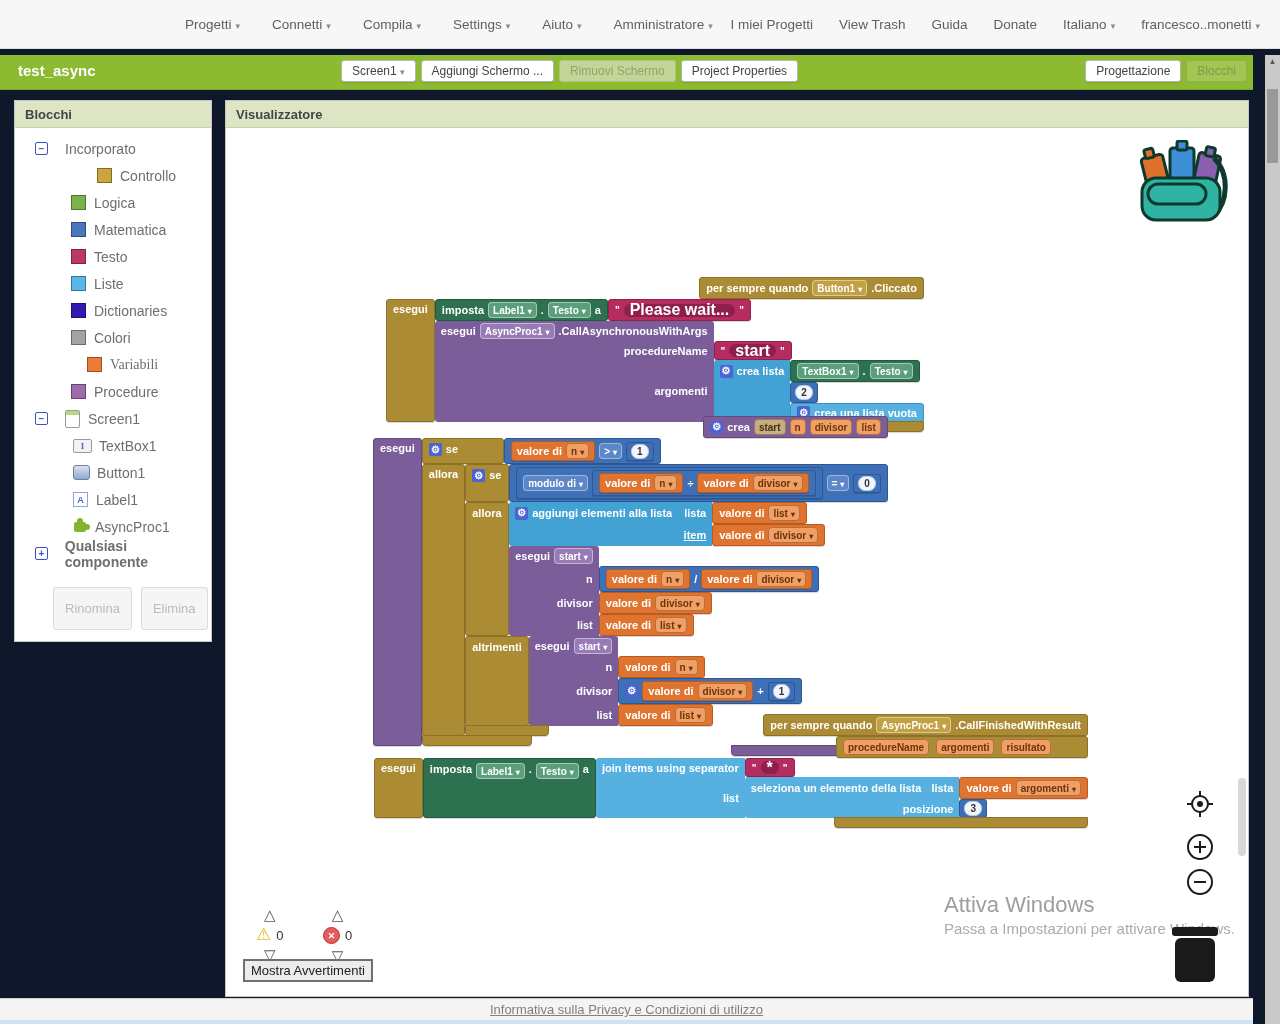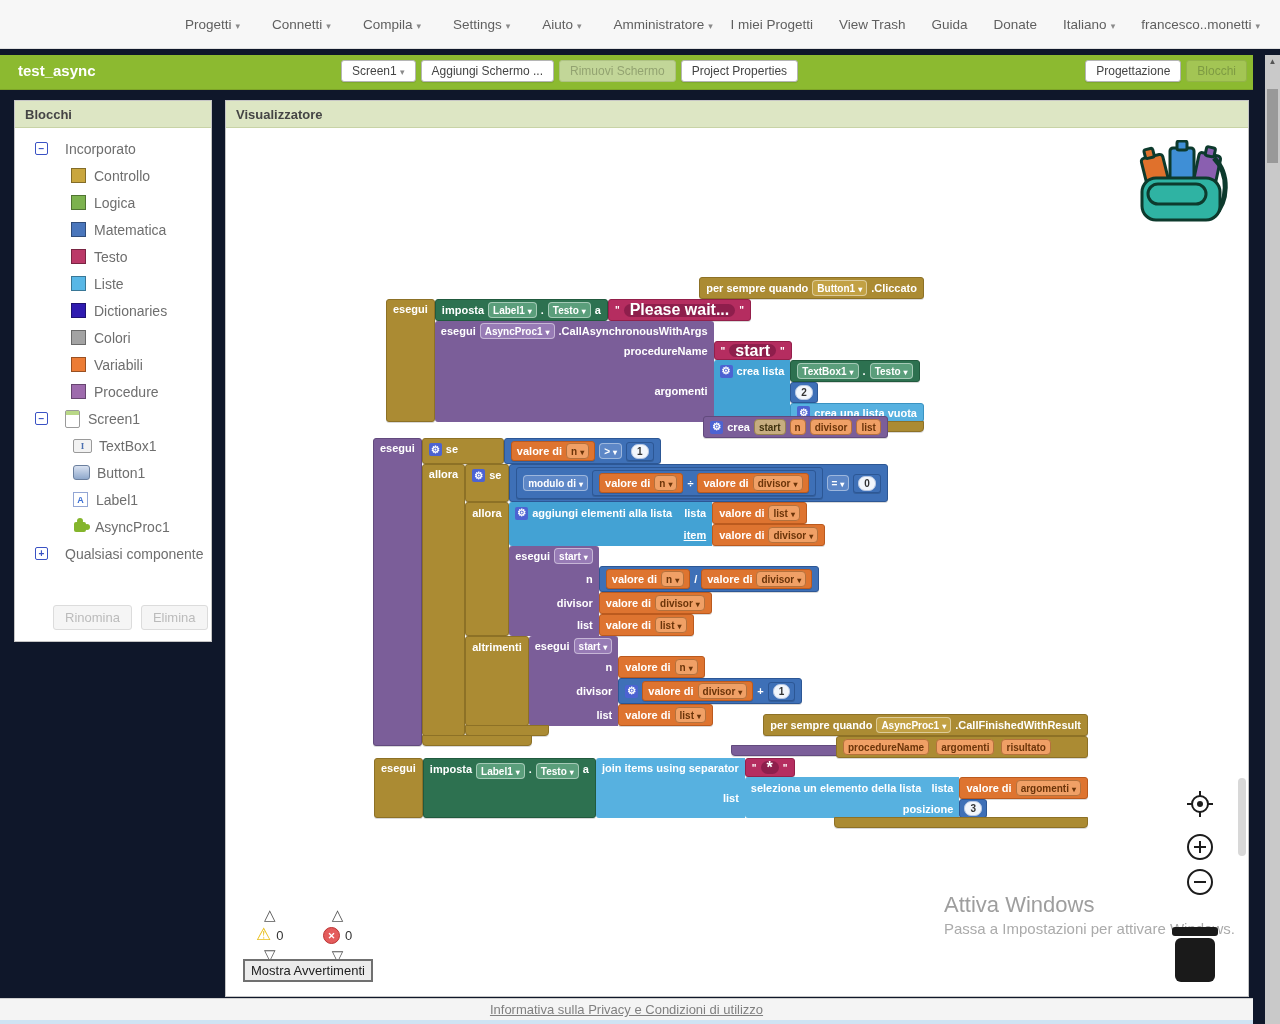--- a/index.html
+++ b/index.html
@@ -42,21 +42,21 @@
   .icotb::before{content:"I";}
   .icobtn{width:15px;height:13px;background:linear-gradient(#d9e2f1,#8fa8cc);border:1px solid #6b7f9e;
           border-radius:3px;margin-right:7px;}
   .icolbl{width:13px;height:13px;background:#fff;border:1px solid #93a6d4;margin-right:8px;display:flex;
           align-items:center;justify-content:center;color:#3b6fd4;font-size:9px;font-weight:bold;}
   .icolbl::before{content:"A";}
   .puzzle{position:relative;width:12px;height:10px;background:#84b52c;border-radius:2px;margin-right:9px;margin-left:1px;}
   .puzzle::before{content:"";position:absolute;top:-4px;left:3px;width:6px;height:6px;border-radius:50%;background:#84b52c;}
   .puzzle::after{content:"";position:absolute;right:-4px;top:2px;width:6px;height:6px;border-radius:50%;background:#84b52c;}
   .pbtns{position:absolute;bottom:11px;left:38px;display:flex;gap:9px;}
-  .pbtn{background:#f5f5f5;border:1px solid #dcdcdc;border-radius:3px;padding:4px 11px;font-size:13px;color:#bbb;}
+  .pbtn{background:#f5f5f5;border:1px solid #dcdcdc;border-radius:3px;padding:13px 11px;font-size:13px;color:#bbb;}
   
   .b{font-weight:bold;font-size:11px;color:#fff;}
   .cell{display:flex;align-items:center;gap:4px;padding:2px 6px;white-space:nowrap;box-sizing:border-box;}
   .block{border-radius:3px;border:1px solid rgba(0,0,0,.28);box-shadow:0 1px 0 rgba(0,0,0,.15);}
   .r{display:flex;align-items:stretch;}
   .stack{display:flex;flex-direction:column;align-items:flex-start;}
   .bg-gold{background:#ab8b33;border-color:#8d7126;}
   .bg-green{background:#2d7150;border-color:#215a3e;}
   .bg-purple{background:#7b5e99;border-color:#624a7d;}
   .bg-cyan{background:#43a2d4;border-color:#2f85b3;}
@@ -186,21 +186,21 @@
     </div>
   </div>
 
   <div class="panel" style="left:14px;top:100px;width:198px;height:542px;">
     <div class="phead">Blocchi</div>
     <div style="padding-top:7px;">
       <div class="prow" style="padding-left:20px;">
         <span class="exp minus"></span>
         <span style="margin-left:8px;">Incorporato</span>
       </div>
-      <div class="prow" style="padding-left:56px;">
+      <div class="prow" style="padding-left:82px;">
           <span class="sq" style="background: rgb(201, 166, 62);"></span>
           <span>Controllo</span>
         </div>
       <div class="prow" style="padding-left:56px;">
           <span class="sq" style="background: rgb(124, 178, 78);"></span>
           <span>Logica</span>
         </div>
       <div class="prow" style="padding-left:56px;">
           <span class="sq" style="background: rgb(74, 118, 188);"></span>
           <span>Matematica</span>
@@ -214,21 +214,21 @@
           <span>Liste</span>
         </div>
       <div class="prow" style="padding-left:56px;">
           <span class="sq" style="background: rgb(47, 27, 176);"></span>
           <span>Dictionaries</span>
         </div>
       <div class="prow" style="padding-left:56px;">
           <span class="sq" style="background: rgb(163, 163, 163);"></span>
           <span>Colori</span>
         </div>
-      <div class="prow" style="padding-left:56px;">
+      <div class="prow" style="padding-left:72px;font-family:Liberation Serif, serif;">
           <span class="sq" style="background: rgb(236, 124, 53);"></span>
           <span>Variabili</span>
         </div>
       <div class="prow" style="padding-left:56px;">
           <span class="sq" style="background: rgb(158, 107, 173);"></span>
           <span>Procedure</span>
         </div>
       <div class="prow" style="padding-left:20px;">
         <span class="exp minus"></span>
         <span class="icoscreen" style="margin-left:8px;"></span>
@@ -245,21 +245,21 @@
       <div class="prow" style="padding-left:58px;">
           <span class="icolbl"></span>
           <span>Label1</span>
         </div>
       <div class="prow" style="padding-left:58px;">
           <span class="puzzle"></span>
           <span>AsyncProc1</span>
         </div>
       <div class="prow" style="padding-left:20px;">
         <span class="exp plus"></span>
-        <span style="margin-left:8px;">Qualsiasi componente</span>
+        <span style="margin-left:8px;font-weight:bold;">Qualsiasi componente</span>
       </div>
     </div>
     <div class="pbtns">
       <button class="pbtn">Rinomina</button>
       <button class="pbtn">Elimina</button>
     </div>
   </div>
 
   <div class="panel" style="left:225px;top:100px;width:1024px;height:897px;">
     <div class="phead">Visualizzatore</div>

